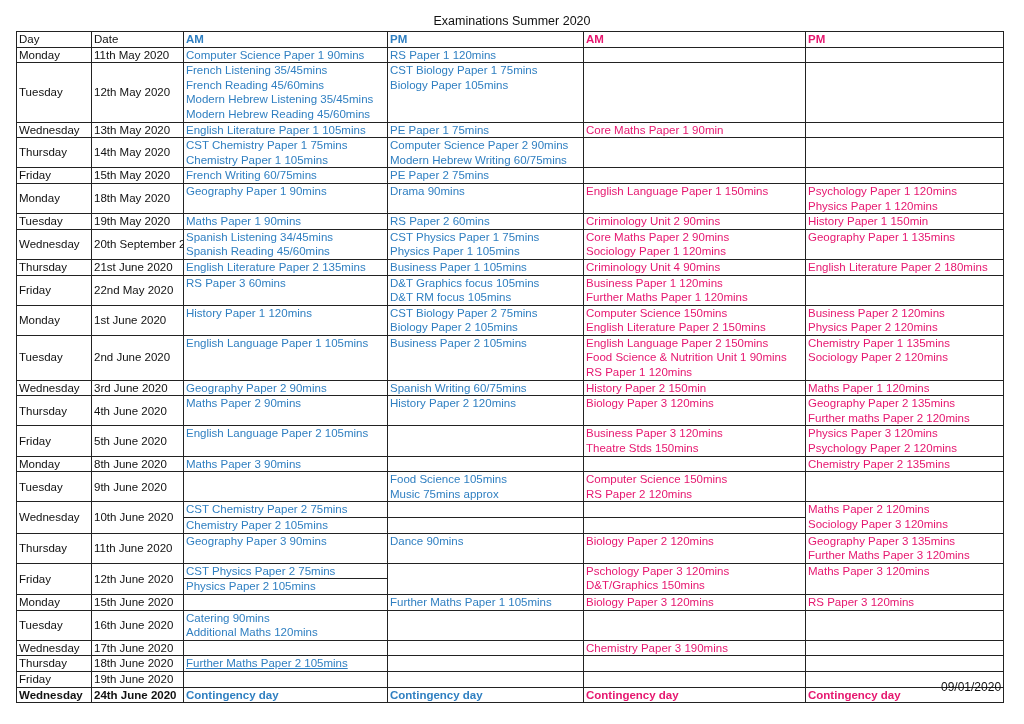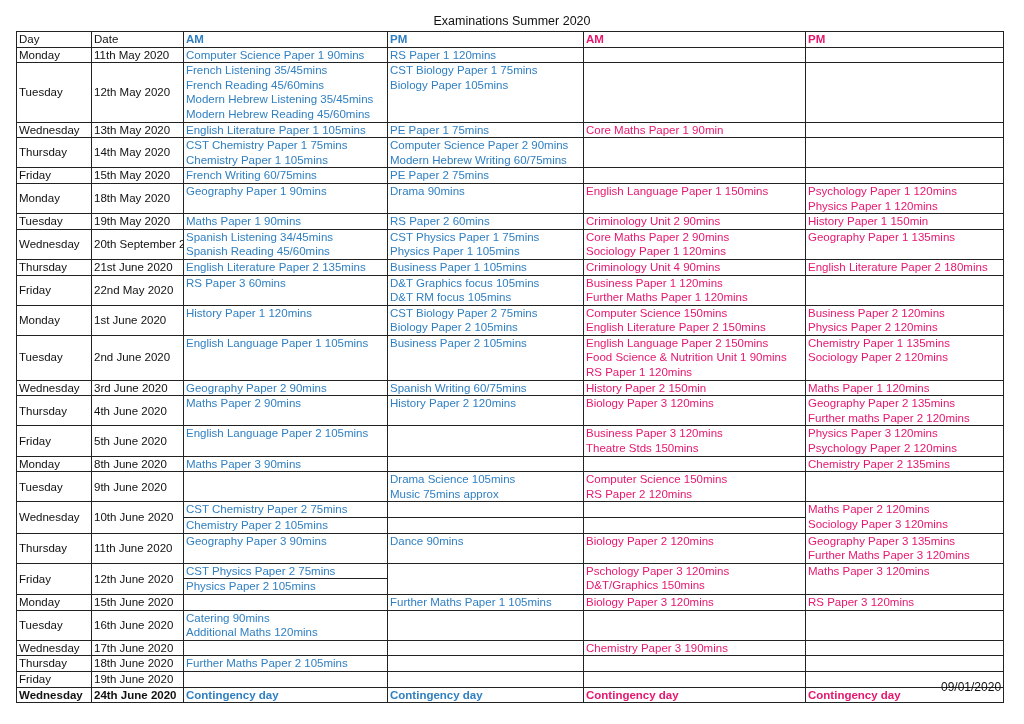--- a/index.html
+++ b/index.html
@@ -291,21 +291,21 @@
         <td class="pink" style="height: 14.6px;"></td>
         <td class="pink" style="height: 14.6px;">
           <span class="line">Chemistry Paper 2 135mins</span>
         </td>
       </tr>
       <tr>
         <td class="plain mid">Tuesday</td>
         <td class="plain mid">9th June 2020</td>
         <td class="blue" style="height: 29.2px;"></td>
         <td class="blue" style="height: 29.2px;">
-          <span class="line">Drama Science 105mins</span>
+          <span class="line">Food Science 105mins</span>
           <span class="line">Music 75mins approx</span>
         </td>
         <td class="pink" style="height: 29.2px;">
           <span class="line">Computer Science 150mins</span>
           <span class="line">RS Paper 2 120mins</span>
         </td>
         <td class="pink" style="height: 29.2px;"></td>
       </tr>
       <tr>
         <td class="plain mid">Wednesday</td>
@@ -391,21 +391,21 @@
         <td class="blue" style="height: 14.6px;"></td>
         <td class="blue" style="height: 14.6px;"></td>
         <td class="pink" style="height: 14.6px;">
           <span class="line">Chemistry Paper 3 190mins</span>
         </td>
         <td class="pink" style="height: 14.6px;"></td>
       </tr>
       <tr>
         <td class="plain">Thursday</td>
         <td class="plain">18th June 2020</td>
-        <td class="blue" style="height: 14.6px;">
+        <td class="blue" style="height: 14.6px; text-decoration: underline;">
           <span class="line">Further Maths Paper 2 105mins</span>
         </td>
         <td class="blue" style="height: 14.6px;"></td>
         <td class="pink" style="height: 14.6px;"></td>
         <td class="pink" style="height: 14.6px;"></td>
       </tr>
       <tr>
         <td class="plain">Friday</td>
         <td class="plain">19th June 2020</td>
         <td class="blue" style="height: 14.6px;"></td>

